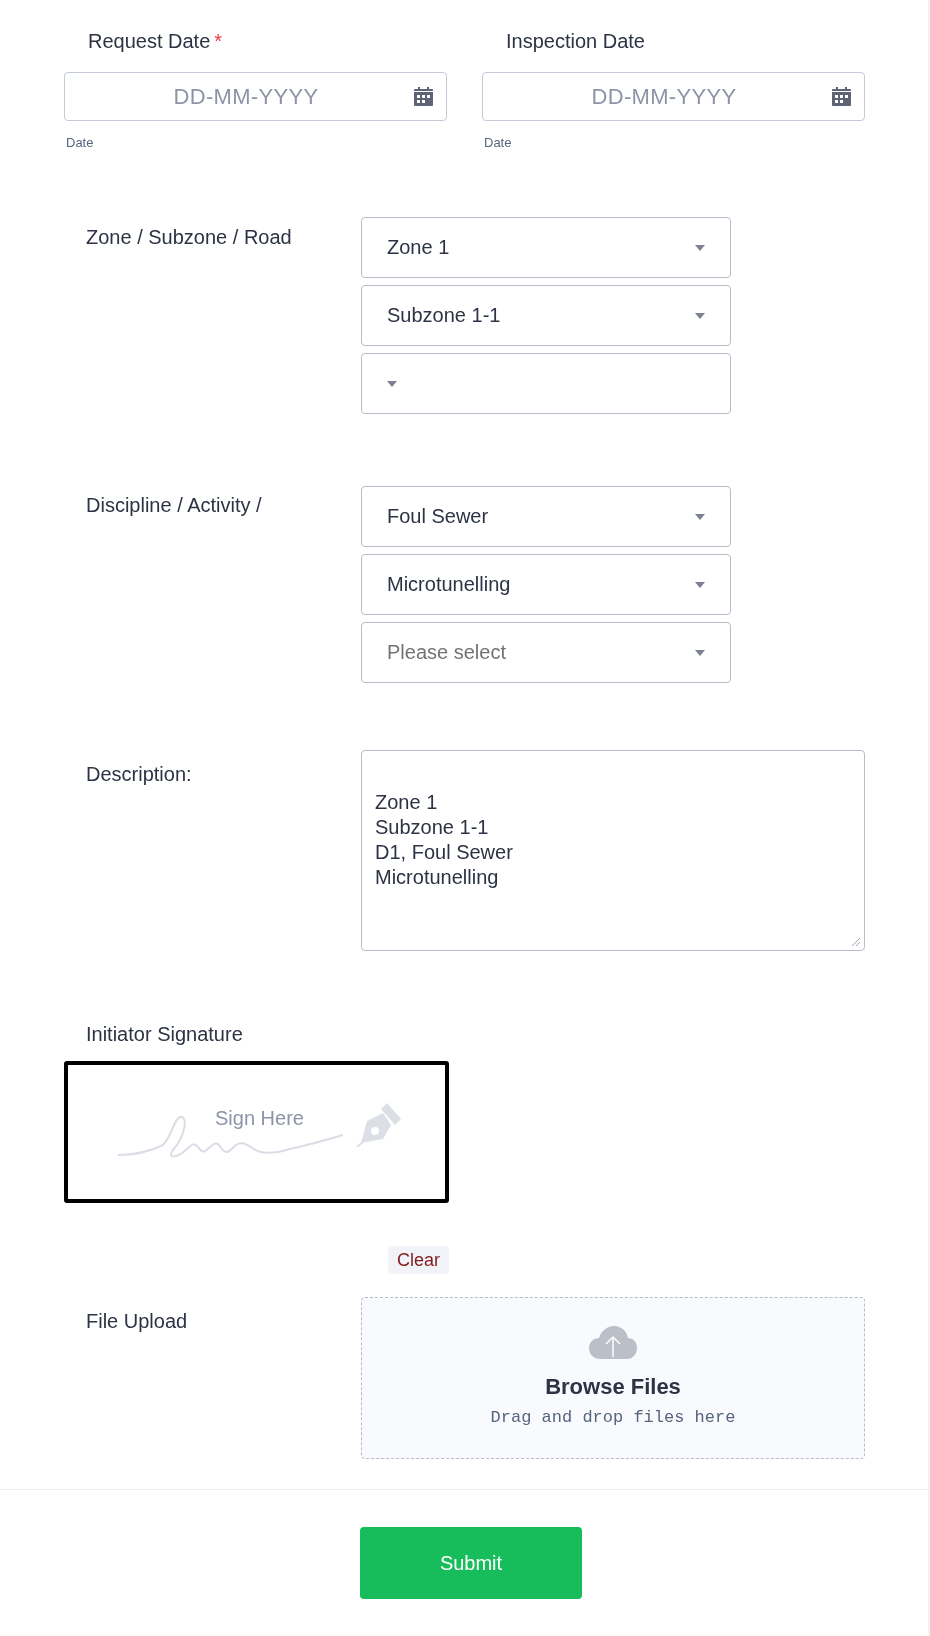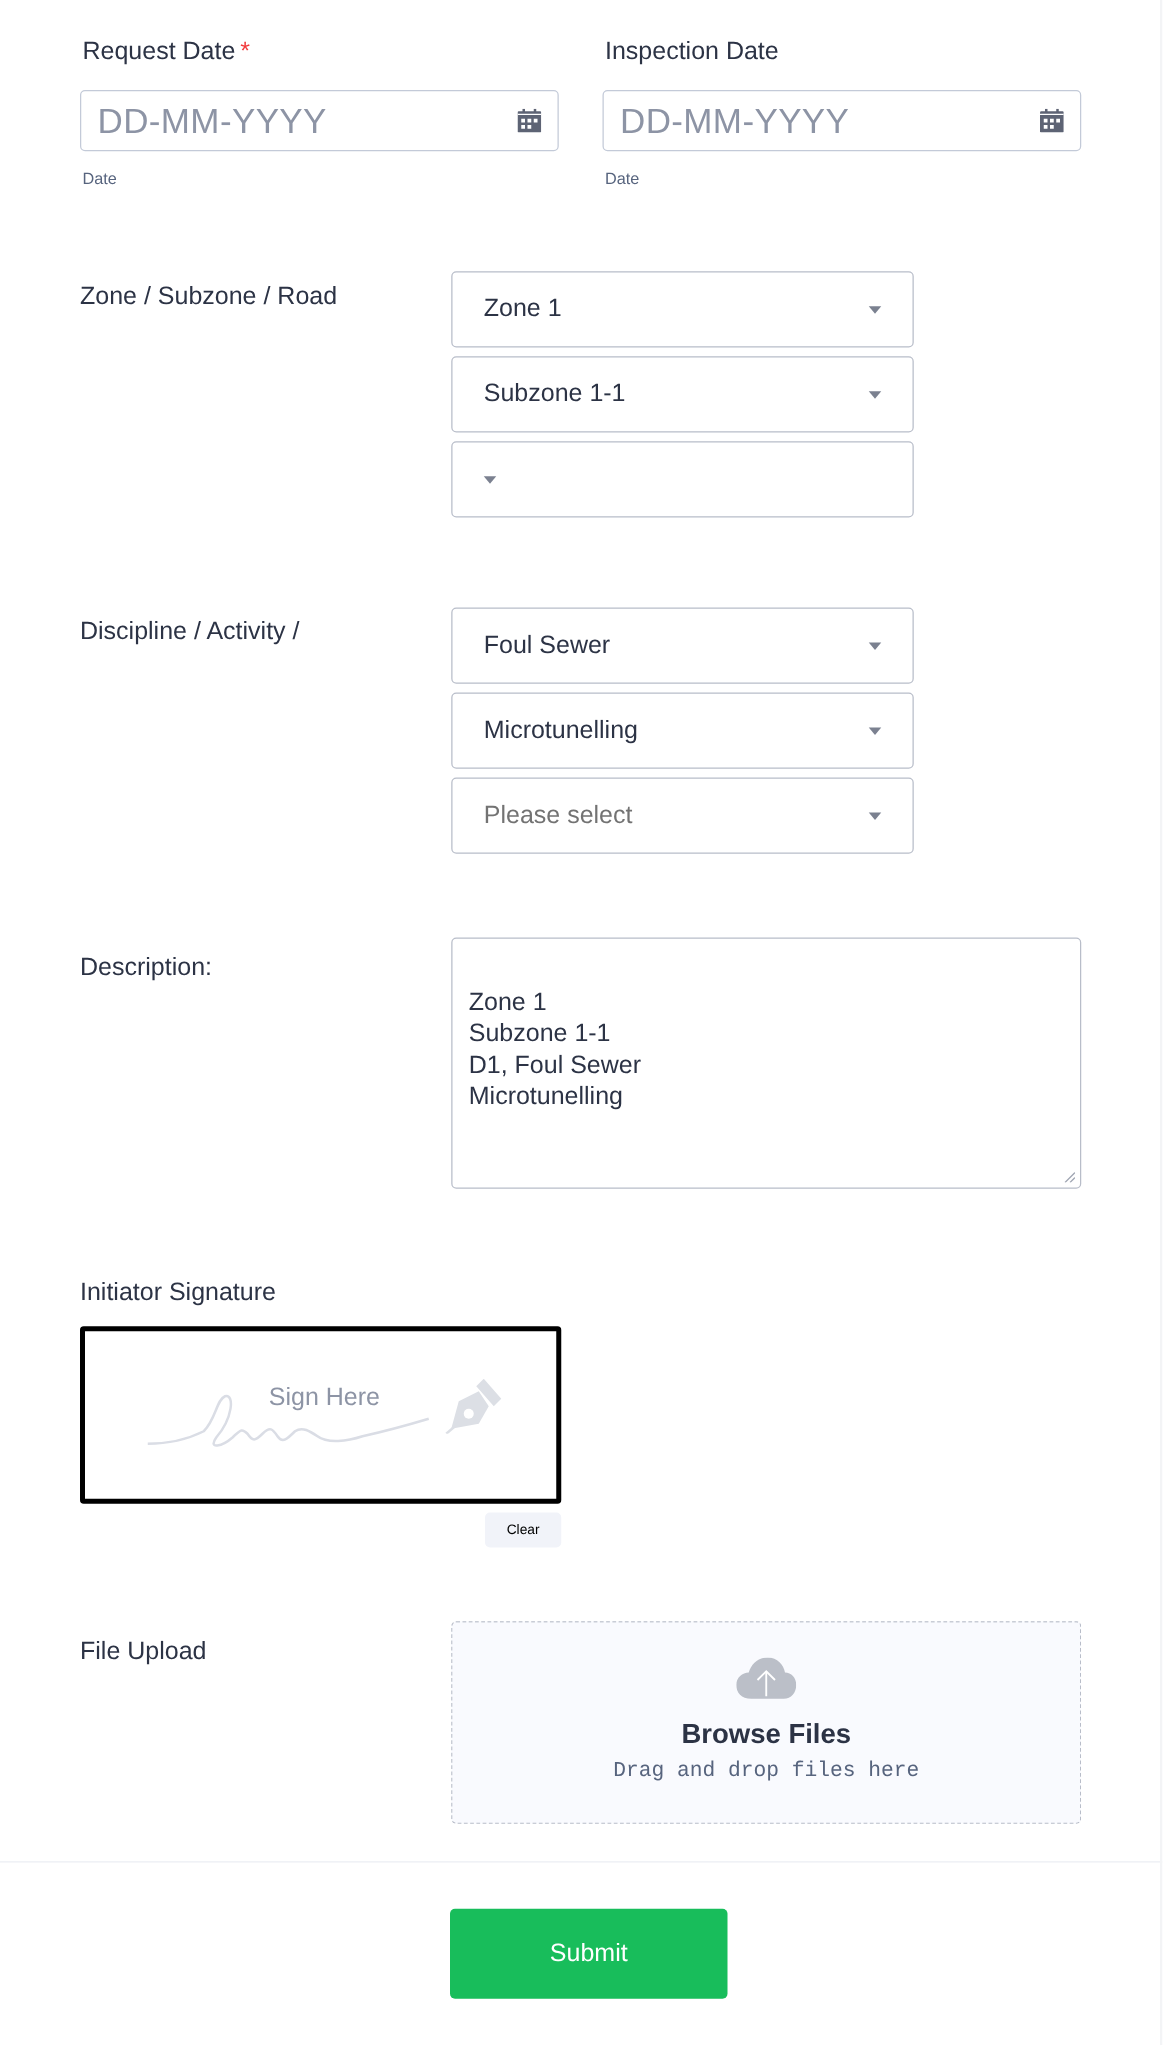--- a/index.html
+++ b/index.html
@@ -1,44 +1,44 @@
 <!DOCTYPE html>
 <html><head>
 <meta charset="utf-8">
 <style>
   * { box-sizing: border-box; margin: 0; padding: 0; }
   html, body { width: 930px; height: 1636px; background: #ffffff; overflow: hidden; }
   body { font-family: "Liberation Sans", "DejaVu Sans", sans-serif; color: #2c3345; position: relative; }
   .abs { position: absolute; }
-  .label { font-size: 20px; color: #2c3345; }
+  .label { font-size: 20px; color: #2c3345; margin-left: 22px; }
   .req { color: #f23a3c; margin-left: 4px; }
   .sublabel { font-size: 13px; color: #57647e; }
   .date-field {
     height: 49px; border: 1px solid #c3cad8; border-radius: 4px; background: #fff;
     display: flex; align-items: center; padding: 0 13px;
   }
-  .date-field .ph { font-size: 28px; color: #8d94a5; flex: 1; letter-spacing: 0.3px; }
+  .date-field .ph { font-size: 22px; color: #8d94a5; flex: 1; letter-spacing: 0.3px; text-align: center; }
   .cal { width: 19px; height: 19px; }
   .select {
     width: 370px; height: 61px; border: 1px solid #b8bdc9; border-radius: 4px; background: #fff;
     display: flex; align-items: center; padding: 0 25px 0 25px;
   }
   .select .val { flex: 1; font-size: 20px; color: #2c3345; }
   .select .val.placeholder { color: #737373; }
   .caret { width: 0; height: 0; border-left: 5px solid transparent; border-right: 5px solid transparent; border-top: 6px solid #7b8190; }
   .textarea {
     border: 1px solid #b8bdc9; border-radius: 4px; background: #fff;
     padding: 14px 13px; font-size: 20px; line-height: 25px; color: #2c3345; white-space: pre-line;
   }
   .resize { position: absolute; right: 4px; bottom: 4px; width: 10px; height: 10px; }
   .sig-box { border: 4px solid #000000; border-radius: 3px; background: #fff; }
   .sig-text { font-size: 20px; color: #8d94a5; }
   .clear-btn {
-    background: #f1f3f9; border-radius: 4px; font-size: 11px; color: #000000;
-    display: flex; align-items: center; justify-content: center; border: none;
+    background: #f1f3f9; border-radius: 4px; font-size: 18px; color: #7f1d1d;
+    display: flex; align-items: center; justify-content: center; border: none; margin-top: 36px;
   }
   .dropzone {
     border: 1px dashed #b8bdc9; border-radius: 4px; background: #f9fafe;
     display: flex; flex-direction: column; align-items: center;
   }
   .browse { font-size: 22px; font-weight: bold; color: #2c3345; margin-top: 14px; }
   .drag { font-size: 17px; color: #57647e; margin-top: 8px; font-family: Liberation Mono, monospace; }
   .divider { height: 1px; background: #eceef3; }
   .submit {
     background: #18bd5b; border-radius: 4px; color: #fff; font-size: 20px;

